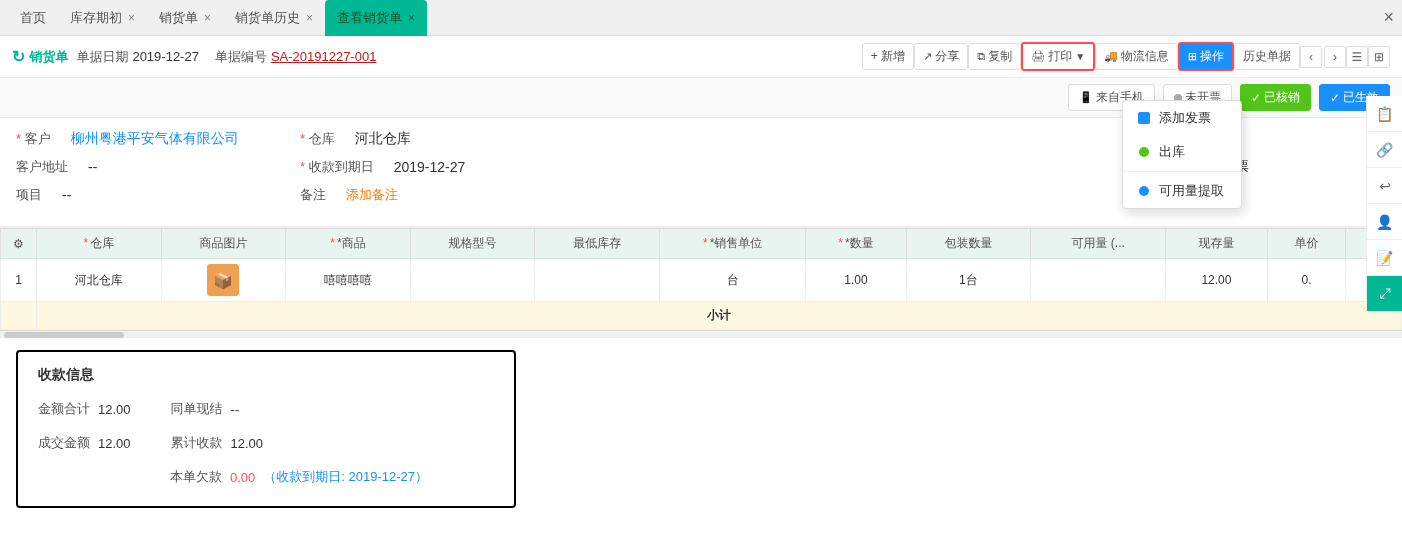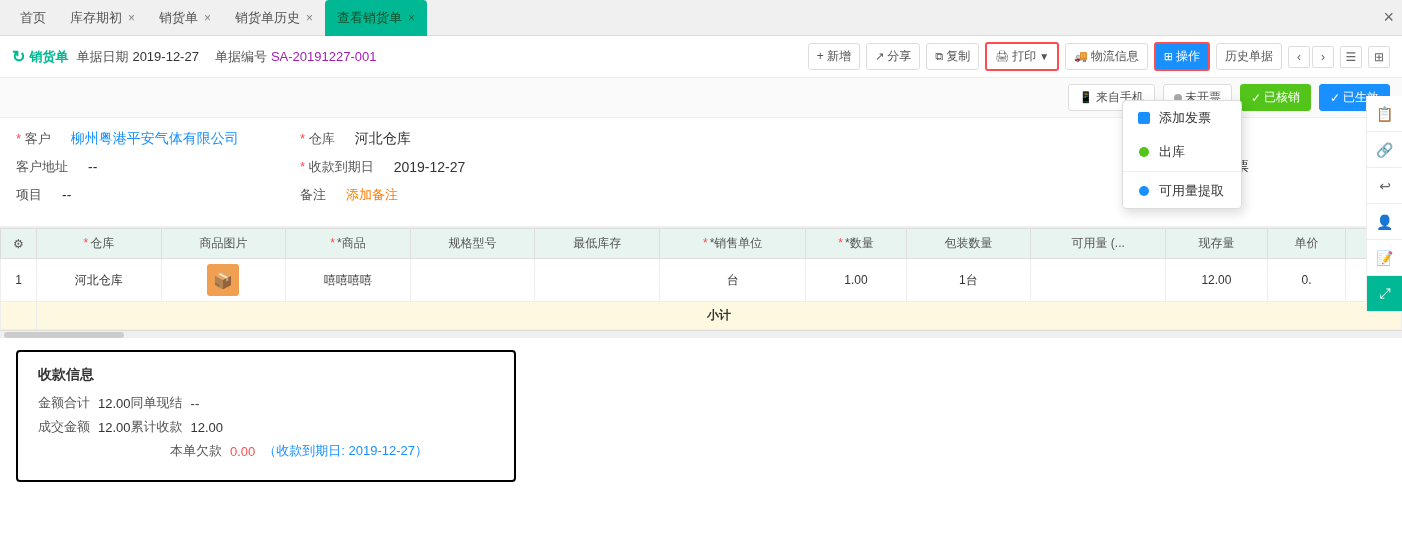--- a/index.html
+++ b/index.html
@@ -25,21 +25,21 @@
     
     .doc-toolbar {
       display: flex; align-items: center; padding: 6px 12px; border-bottom: 1px solid #eee;
       background: #fff; gap: 8px;
     }
     .doc-title-badge {
       display: flex; align-items: center; gap: 4px; color: #00b894; font-weight: bold; font-size: 13px;
     }
     .doc-meta { display: flex; align-items: center; gap: 16px; flex: 1; }
     .doc-meta-item { display: flex; align-items: center; gap: 4px; font-size: 13px; color: #555; }
-    .doc-actions { display: flex; align-items: center; gap: 6px; margin-left: auto; }
+    .doc-actions { display: flex; align-items: center; margin-left: auto; }
     .action-btn {
       display: flex; align-items: center; gap: 3px; padding: 4px 8px; border: 1px solid #ddd;
       border-radius: 3px; background: #fff; cursor: pointer; font-size: 12px; color: #555;
     }
     .action-btn.active-op { background: #1890ff; color: #fff; border-color: #1890ff; }
     .action-btn.red-border { border: 2px solid #ff4d4f; }
 
     
     .doc-toolbar2 {
       display: flex; align-items: center; padding: 6px 12px; background: #fafafa;
@@ -75,21 +75,21 @@
     }
     .td-subtotal { background: #fff8e1; font-weight: bold; }
     .settings-col { width: 36px; }
 
     
     .payment-box {
       border: 2px solid #000000; border-radius: 4px; padding: 14px 20px;
       margin: 12px 16px; display: inline-block; min-width: 500px; background: #fff;
     }
     .payment-title { font-weight: bold; font-size: 14px; margin-bottom: 10px; }
-    .payment-row { display: flex; margin-bottom: 6px; align-items: center; }
+    .payment-row { display: flex; gap: 40px; margin-bottom: 6px; align-items: center; margin-top: 16px; }
     .payment-item { display: flex; align-items: center; gap: 8px; }
     .payment-label { color: #555; white-space: nowrap; }
     .payment-value { color: #333; }
     .payment-value.red { color: #ff4d4f; }
     .payment-value.blue { color: #1890ff; }
 
     
     .dropdown-menu {
       position: absolute; background: #fff; border: 1px solid #ddd; border-radius: 4px;
       box-shadow: 2px 4px 12px rgba(0,0,0,0.15); z-index: 100; min-width: 120px;
@@ -166,21 +166,21 @@
         <span style="font-size:16px;">↻</span>
         <span>销货单</span>
       </div>
       <div class="doc-meta">
         <div class="doc-meta-item">
           <span>单据日期</span>
           <span style="color:#333;">2019-12-27</span>
         </div>
         <div class="doc-meta-item">
           <span>单据编号</span>
-          <span style="color:#a21caf;">SA-20191227-001</span>
+          <span style="color:#b91c1c;text-decoration:underline;">SA-20191227-001</span>
         </div>
       </div>
       <div class="doc-actions">
         <button class="action-btn">+ 新增</button>
         <button class="action-btn">
           <span style="font-size:11px;">↗</span>
           <span>分享</span>
         </button>
         <button class="action-btn">
           <span style="font-size:11px;">⧉</span>

